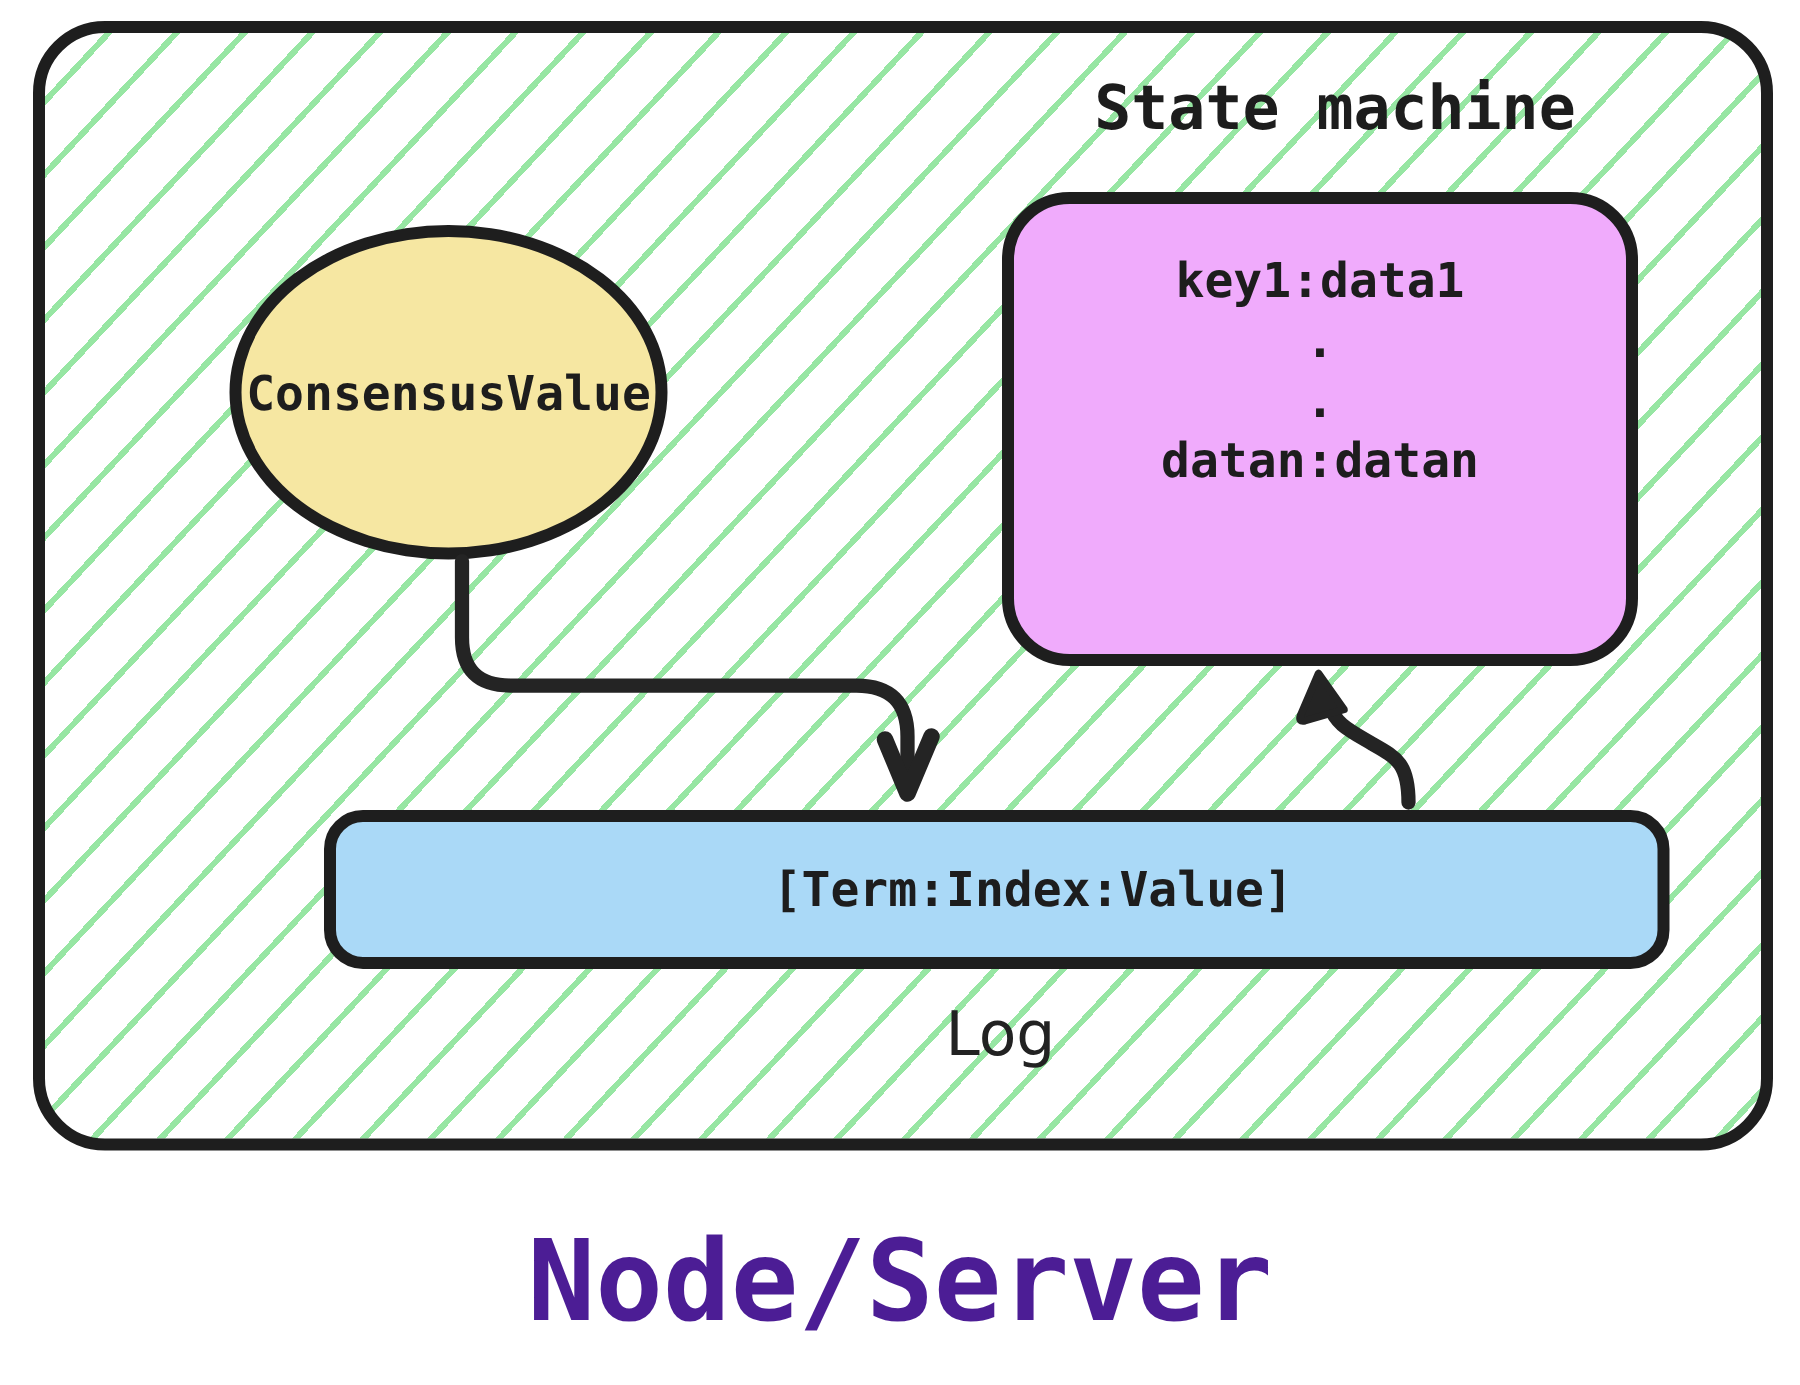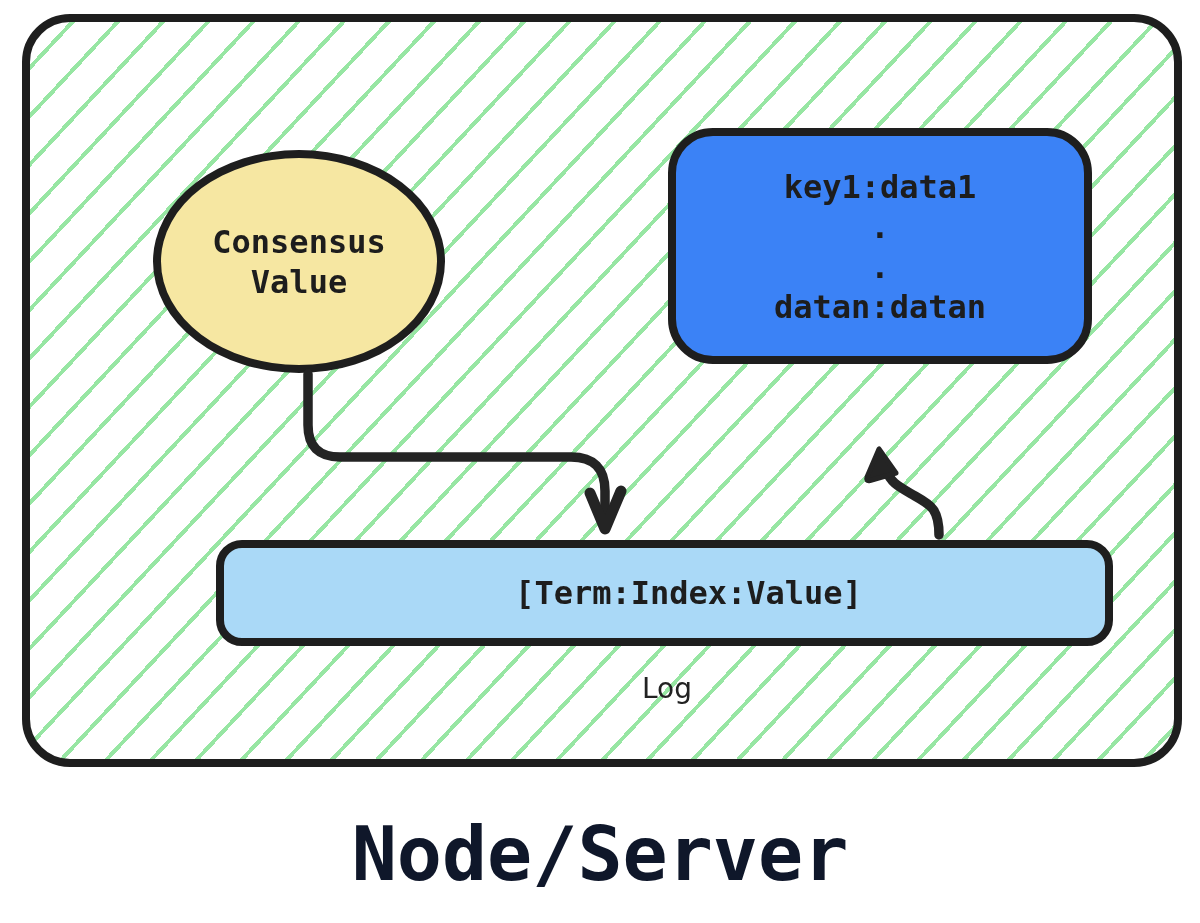--- a/index.html
+++ b/index.html
@@ -48,38 +48,38 @@
     position: absolute;
     left: 153px;
     top: 150px;
     width: 292px;
     height: 223px;
     box-sizing: border-box;
     border: 8px solid #1e1e1e;
     border-radius: 50%;
     background: #f6e7a2;
     display: flex;
-    flex-direction: column;
+    flex-direction: row;
     align-items: center;
     justify-content: center;
     font-size: 32px;
     font-weight: bold;
     line-height: 40px;
     text-align: center;
   }
   .sm-box {
     position: absolute;
     left: 668px;
     top: 128px;
     width: 424px;
-    height: 236px;
+    height: 316px;
     box-sizing: border-box;
     border: 8px solid #1e1e1e;
     border-radius: 45px;
-    background: #3b82f6;
+    background: #f0abfc;
     padding-top: 31px;
     font-size: 32px;
     font-weight: bold;
     line-height: 40px;
     text-align: center;
   }
   .log-box {
     position: absolute;
     left: 216px;
     top: 540px;
@@ -100,52 +100,53 @@
     white-space: nowrap;
     padding-left: 48px;
   }
   .log-label {
     position: absolute;
     left: 567px;
     top: 664px;
     width: 200px;
     text-align: center;
     font-family: "DejaVu Sans", sans-serif;
-    font-size: 28px;
+    font-size: 41px;
     line-height: 50px;
     color: #222222;
   }
   .main-title {
     position: absolute;
     left: 0;
     top: 812px;
     width: 1200px;
     text-align: center;
     font-size: 75px;
     font-weight: bold;
     line-height: 84px;
-    color: #0f172a;
+    color: #4c1d95;
     white-space: nowrap;
   }
   .arrows {
     position: absolute;
     left: 0;
     top: 0;
     width: 1200px;
     height: 923px;
     pointer-events: none;
   }
 </style>
 </head>
 <body>
 
 <div class="stage">
 
   <div class="node-box"></div>
 
+  <div class="sm-label">State machine</div>
 
   <div class="consensus">
     <div>Consensus</div>
     <div>Value</div>
   </div>
 
   <div class="sm-box">
     <div>key1:data1</div>
     <div>.</div>
     <div>.</div>

